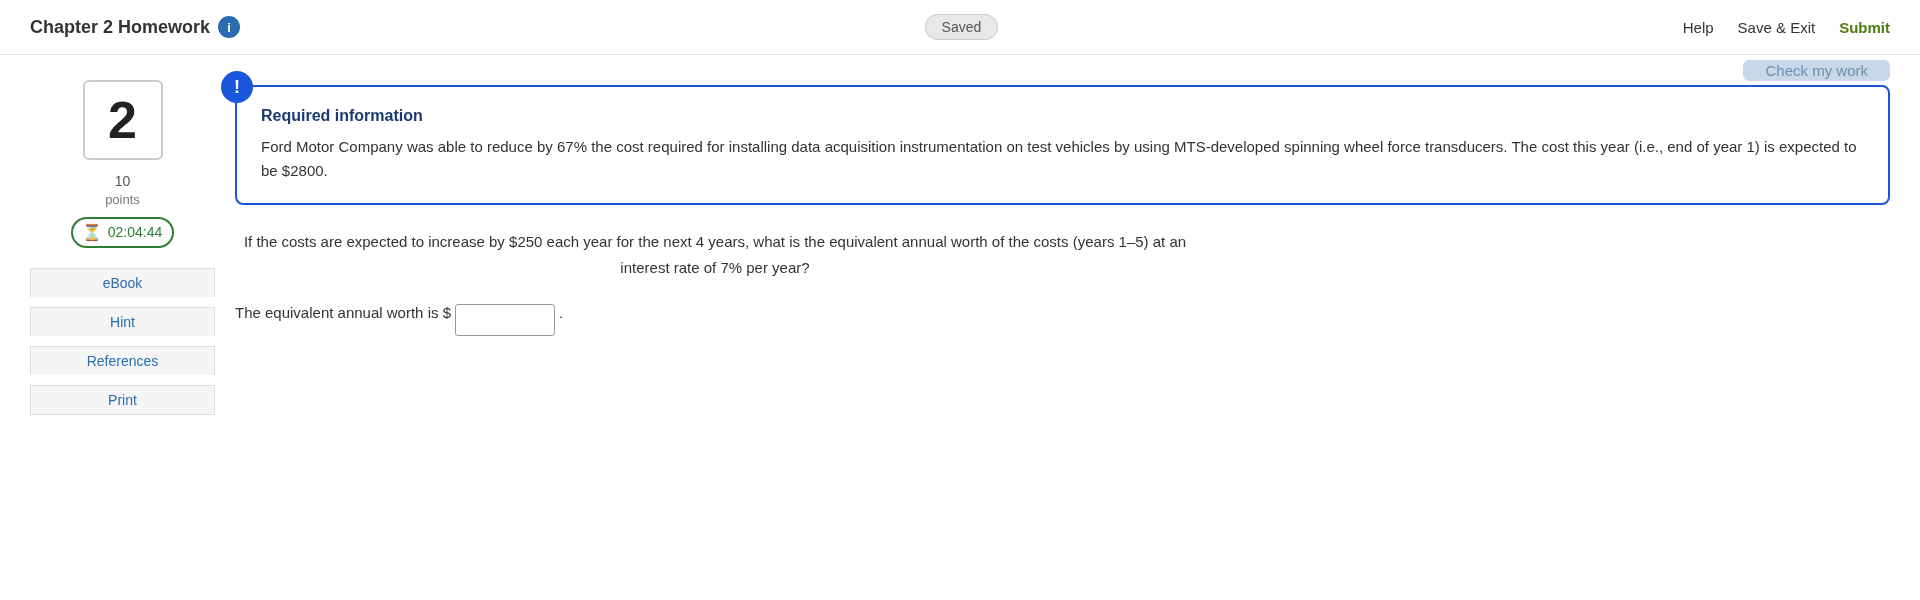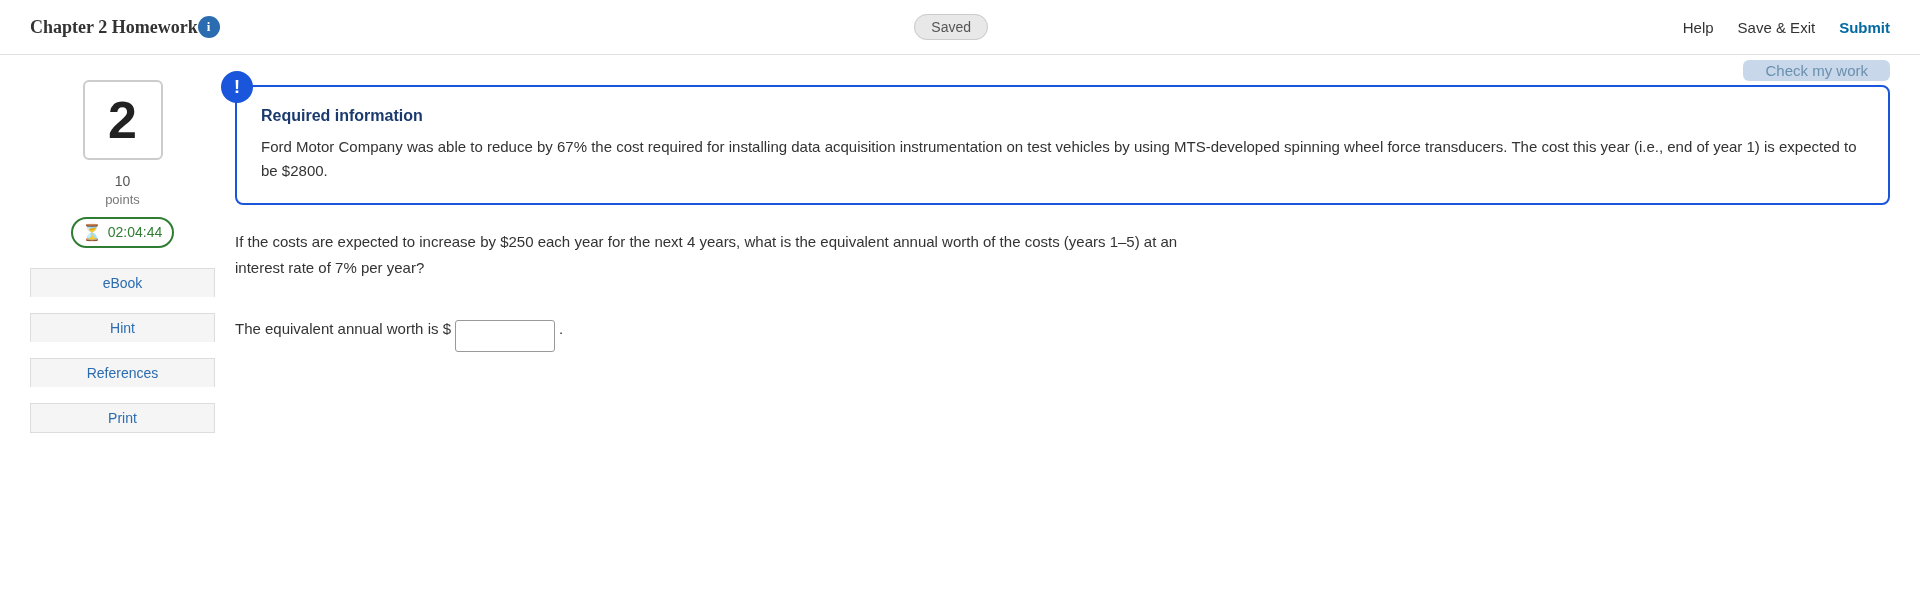--- a/index.html
+++ b/index.html
@@ -22,22 +22,21 @@
       align-items: center;
       justify-content: space-between;
       padding: 10px 30px;
       border-bottom: 1px solid #e0e0e0;
       height: 55px;
     }
 
     .top-bar-left {
       display: flex;
       align-items: center;
-      gap: 0;
-      font-family: Liberation Serif, serif;
+      gap: 8px;
     }
 
     .top-bar-title {
       font-size: 18px;
       font-weight: 600;
       color: #333;
     }
 
     .info-icon {
       width: 22px;
@@ -70,21 +69,21 @@
 
     .nav-link {
       font-size: 15px;
       color: #333;
       cursor: pointer;
       text-decoration: none;
     }
 
     .submit-btn {
       font-size: 15px;
-      color: #0369a1;
+      color: #4d7c0f;
       font-weight: 600;
       cursor: pointer;
       background: none;
       border: none;
     }
 
     
     .main-content {
       display: flex;
       padding: 20px 30px;
@@ -143,21 +142,21 @@
     .timer-icon {
       font-size: 16px;
     }
 
     .sidebar-links {
       display: flex;
       flex-direction: column;
       margin-top: 20px;
       width: 100%;
       align-items: center;
-      gap: 16px;
+      gap: 10px;
     }
 
     .sidebar-link {
       font-size: 14px;
       color: #2b6cb0;
       cursor: pointer;
       padding: 6px 12px;
       width: 100%;
       text-align: center;
       background: #f5f5f5;
@@ -226,22 +225,23 @@
       font-size: 15px;
       color: #333;
       line-height: 1.6;
     }
 
     
     .question-text {
       font-size: 15px;
       color: #333;
       line-height: 1.7;
-      margin-bottom: 40px;
+      margin-bottom: 24px;
       max-width: 960px;
+      text-align: center;
     }
 
     
     .answer-row {
       display: flex;
       gap: 4px;
       font-size: 15px;
       color: #333;
     }
 

